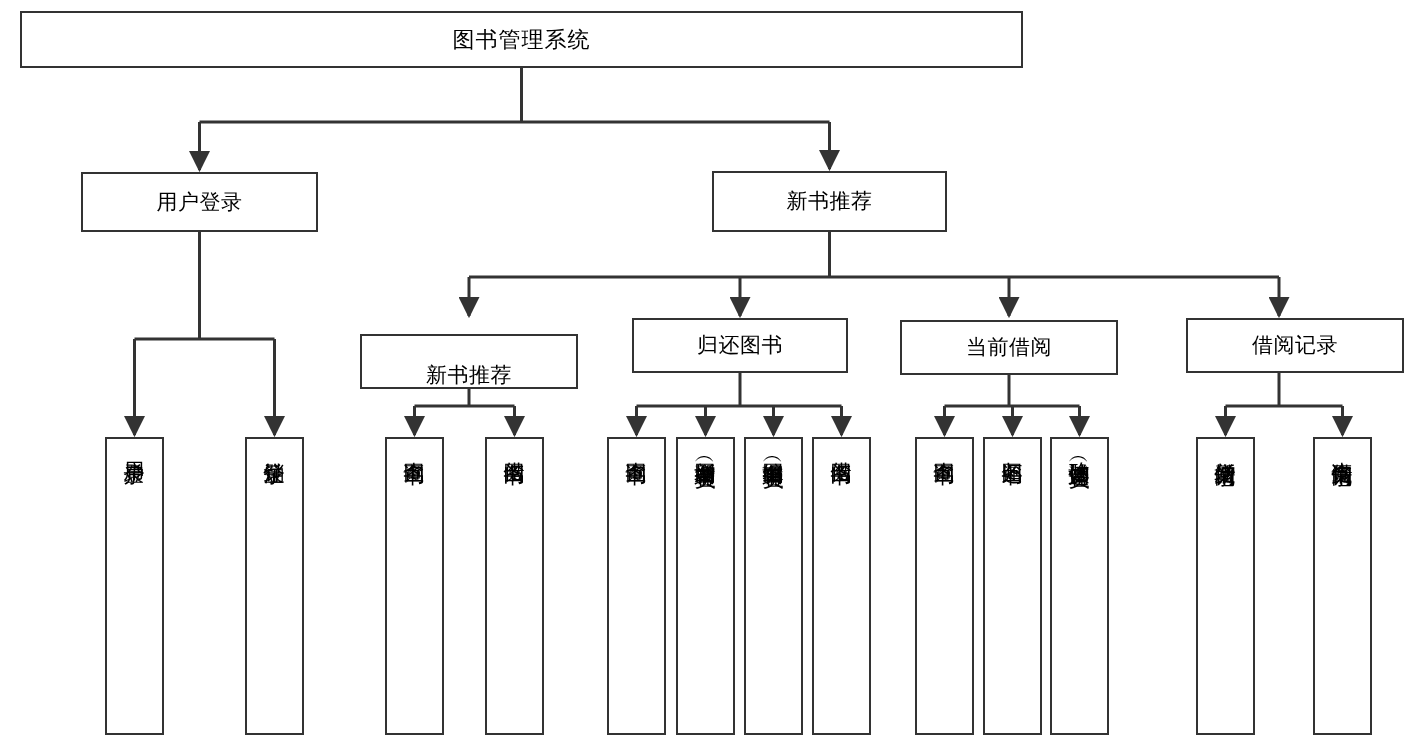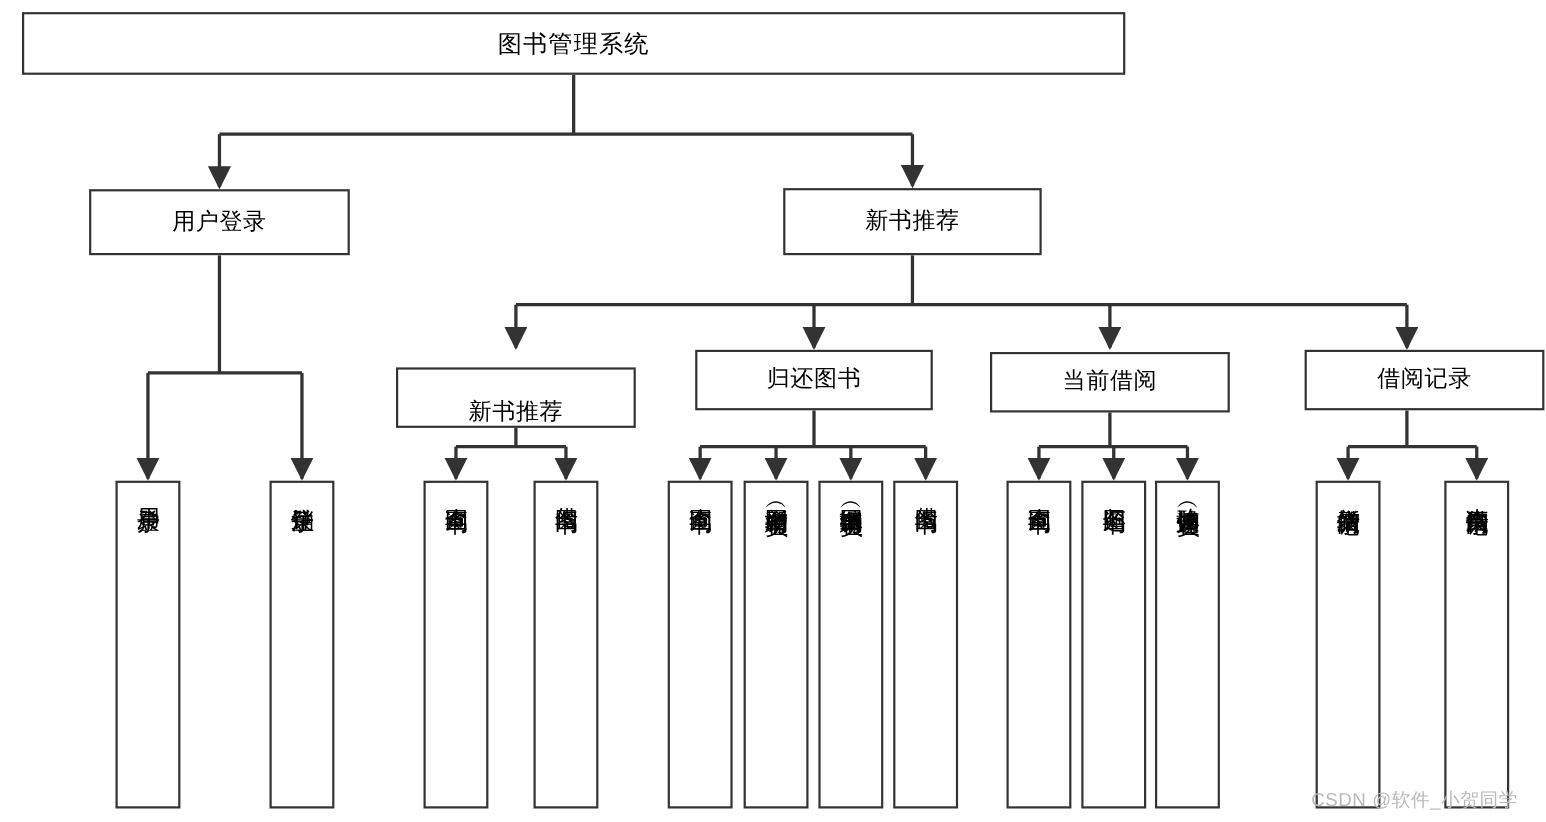--- a/index.html
+++ b/index.html
@@ -177,15 +177,14 @@
         <span class="node-label">确认归还（管理员）</span>
       </div>
       <div class="node vert" style="left: 1196px; top: 437px; width: 59px; height: 298px;">
         <span class="node-label">新增借阅记录</span>
       </div>
       <div class="node vert" style="left: 1313px; top: 437px; width: 59px; height: 298px;">
         <span class="node-label">查询借阅记录</span>
       </div>
     </div>
 
-  <div class="watermark" style="left: 1192px; top: 716px;">CSDN @软件_小贺同学</div>
 
 </div>
 
 </body></html>

